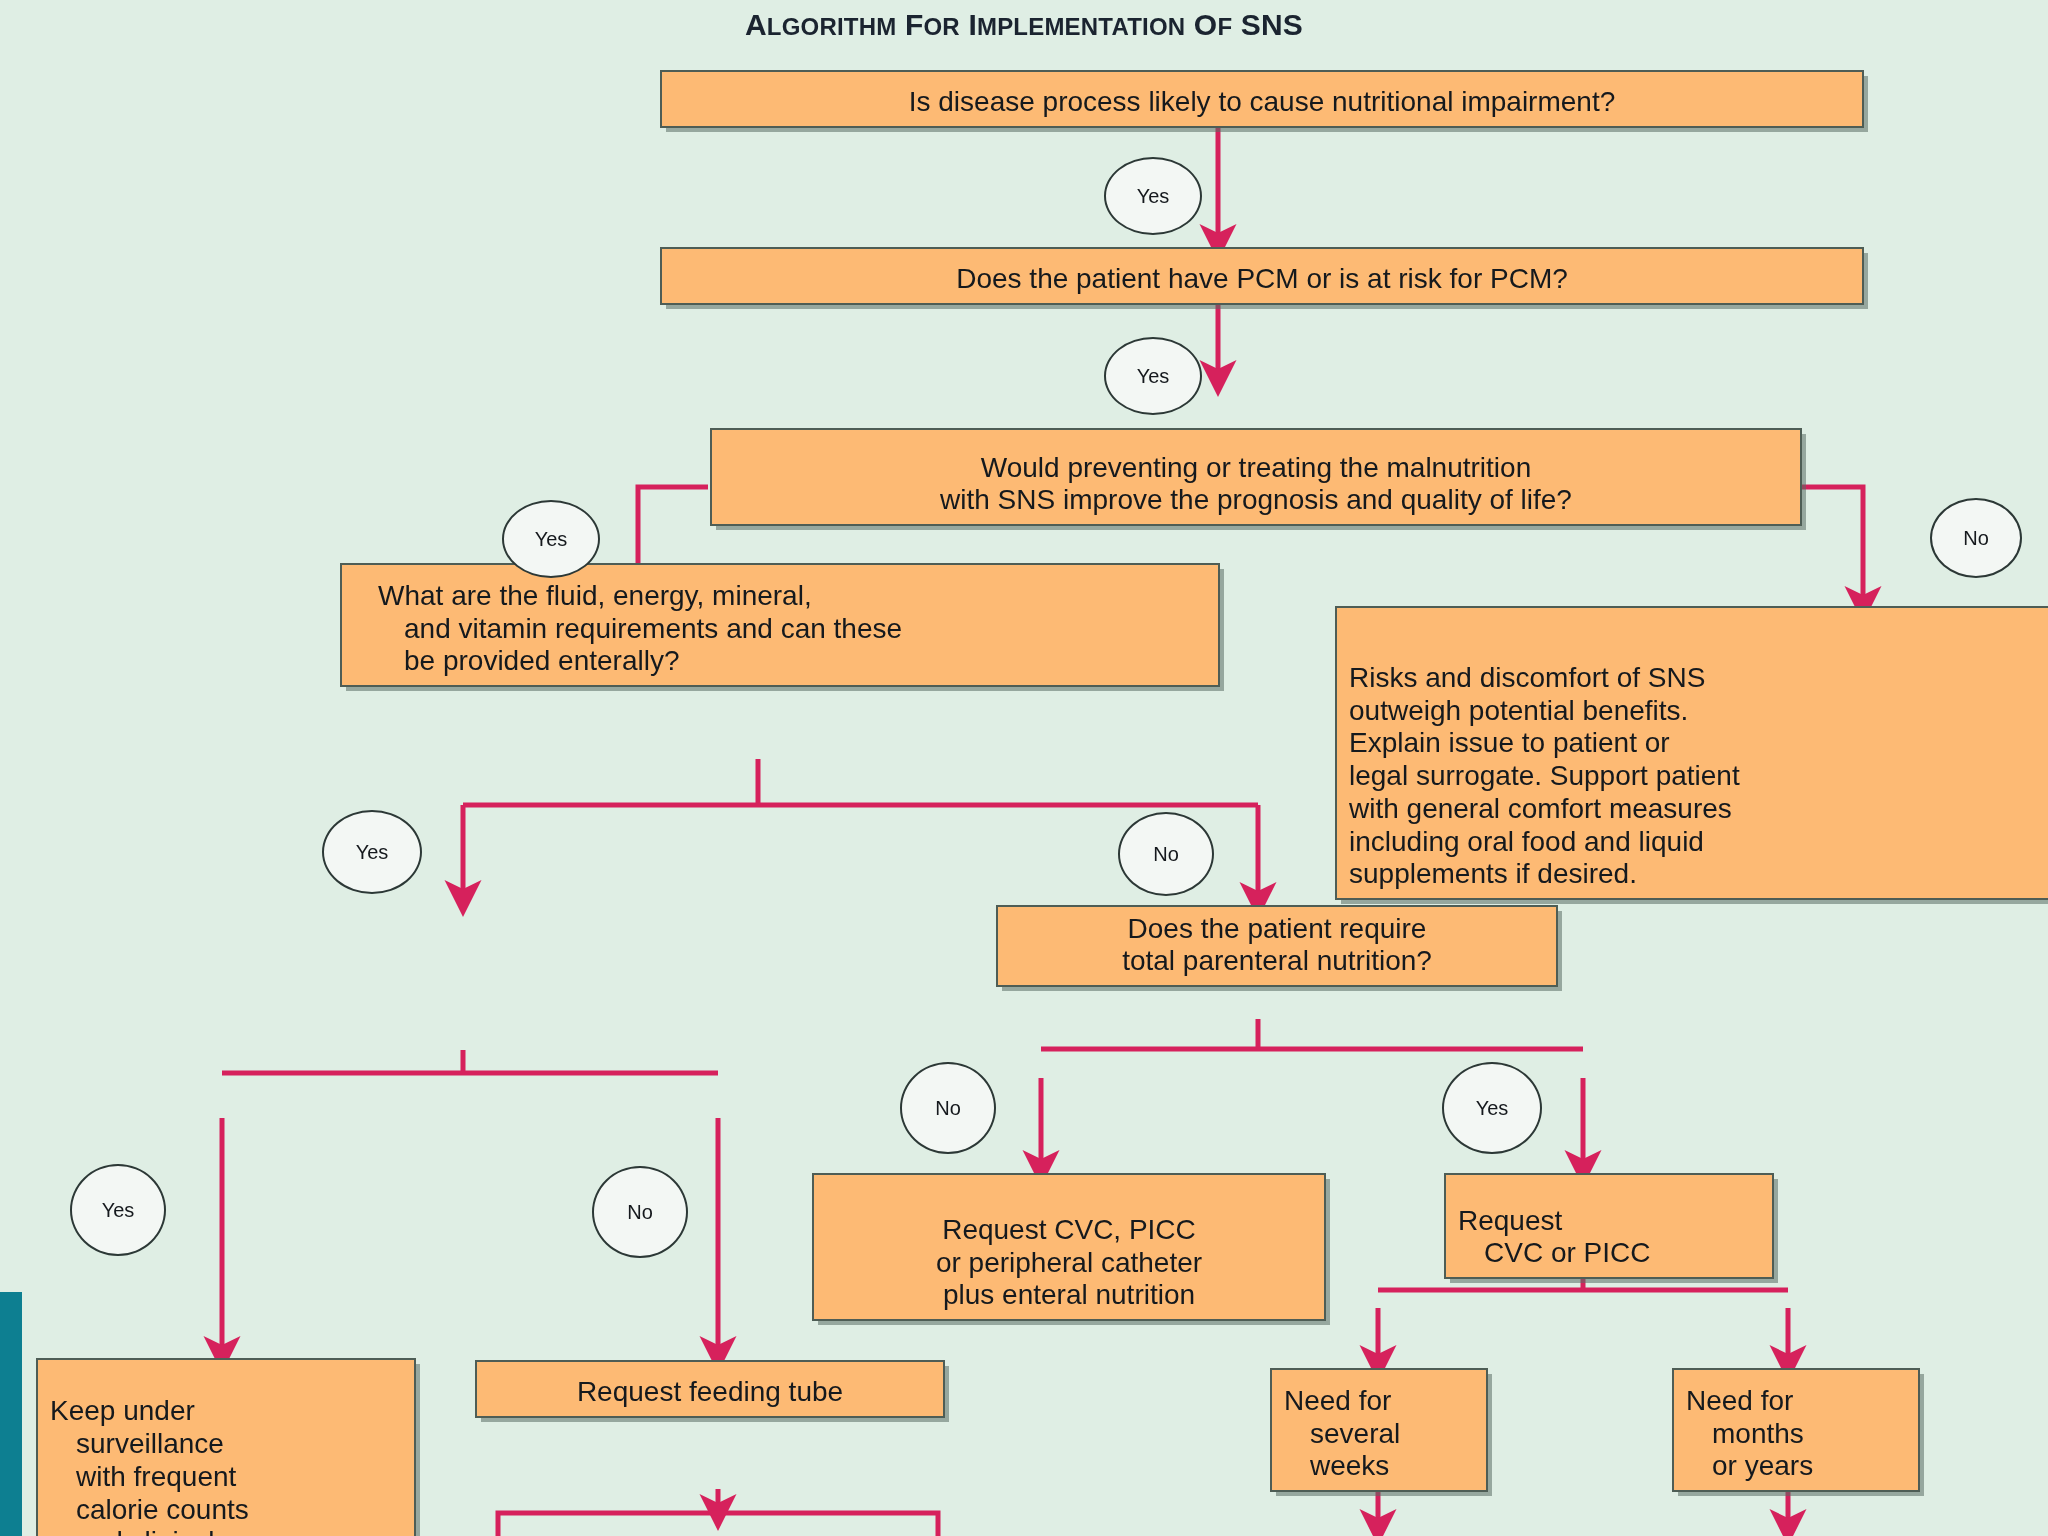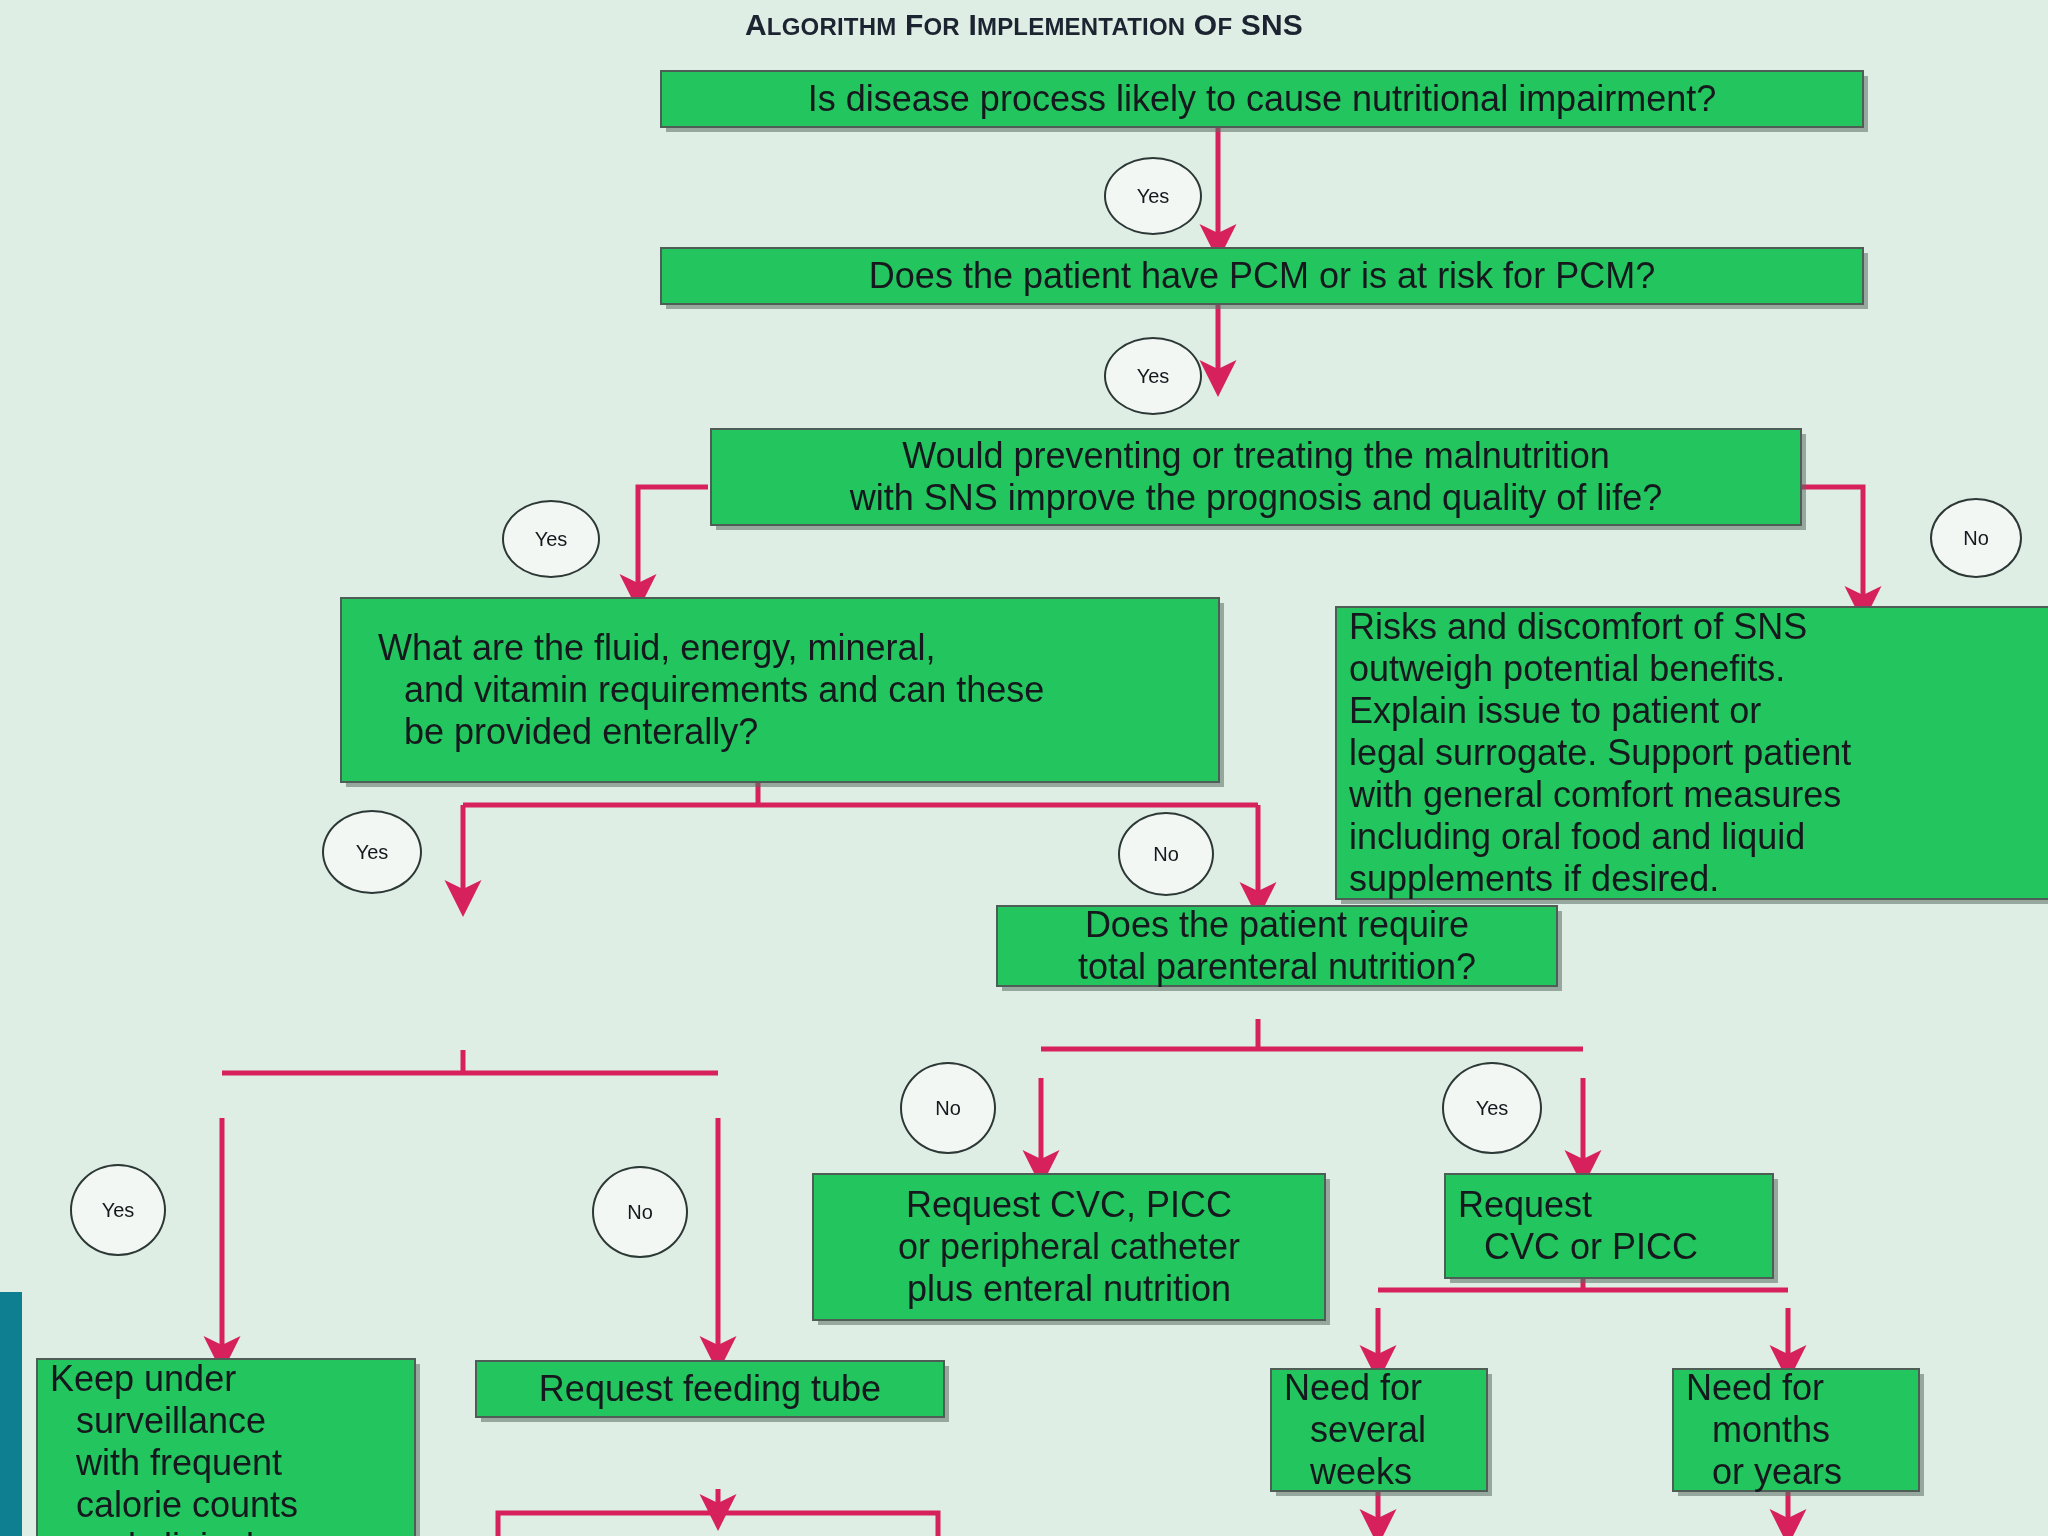--- a/index.html
+++ b/index.html
@@ -42,30 +42,30 @@
     color: #1b2430;
     letter-spacing: 0.2px;
   }
   .chart-title .sc {
     font-size: 24px;
   }
   
   .node {
     position: absolute;
     box-sizing: border-box;
-    background: #22c55e;
+    background: #fdba74;
     border: 2.5px solid #4e5d55;
     box-shadow: 5px 5px 0 -1px rgba(90,110,100,0.55);
     color: #15191d;
-    font-size: 36px;
+    font-size: 28px;
     line-height: 1.17;
     padding: 7px 12px;
     display: flex;
     flex-direction: column;
-    justify-content: center;
+    justify-content: flex-end;
     white-space: pre;
   }
   .node.center { align-items: center; text-align: center; }
   .node.left   { align-items: flex-start; text-align: left; }
   .node .ln { display: block; }
   .node .ind { padding-left: 26px; }
   
   .bubble {
     position: absolute;
     box-sizing: border-box;
@@ -148,21 +148,21 @@
 
   <div class="node center" style="left:660px; top:247px; width:1204px; height:58px;">
     <span class="ln">Does the patient have PCM or is at risk for PCM?</span>
   </div>
 
   <div class="node center" style="left:710px; top:428px; width:1092px; height:98px;">
     <span class="ln">Would preventing or treating the malnutrition</span>
     <span class="ln">with SNS improve the prognosis and quality of life?</span>
   </div>
 
-  <div class="node left" style="left:340px; top:597px; width:880px; height:186px;padding-left:36px;">
+  <div class="node left" style="left:340px; top:563px; width:880px; height:124px;padding-left:36px;">
     <span class="ln">What are the fluid, energy, mineral,</span>
     <span class="ln ind">and vitamin requirements and can these</span>
     <span class="ln ind">be provided enterally?</span>
   </div>
 
   <div class="node left" style="left:1335px; top:606px; width:729px; height:294px;">
     <span class="ln">Risks and discomfort of SNS</span>
     <span class="ln">outweigh potential benefits.</span>
     <span class="ln">Explain issue to patient or</span>
     <span class="ln">legal surrogate. Support patient</span>

